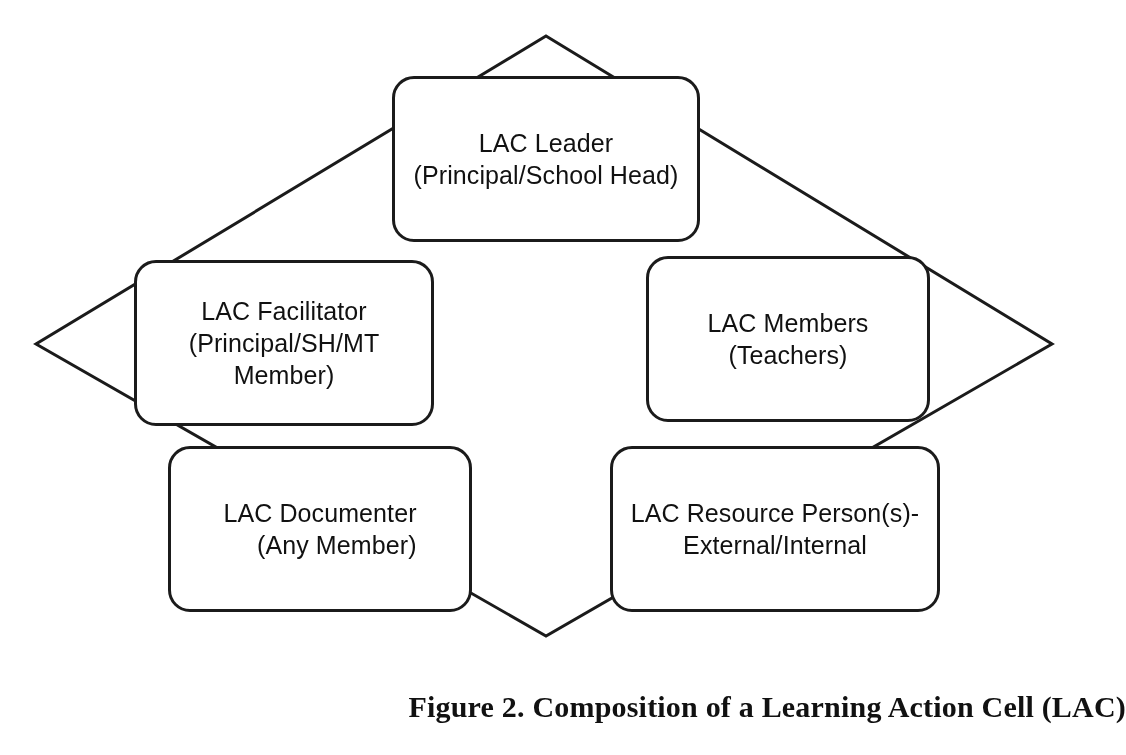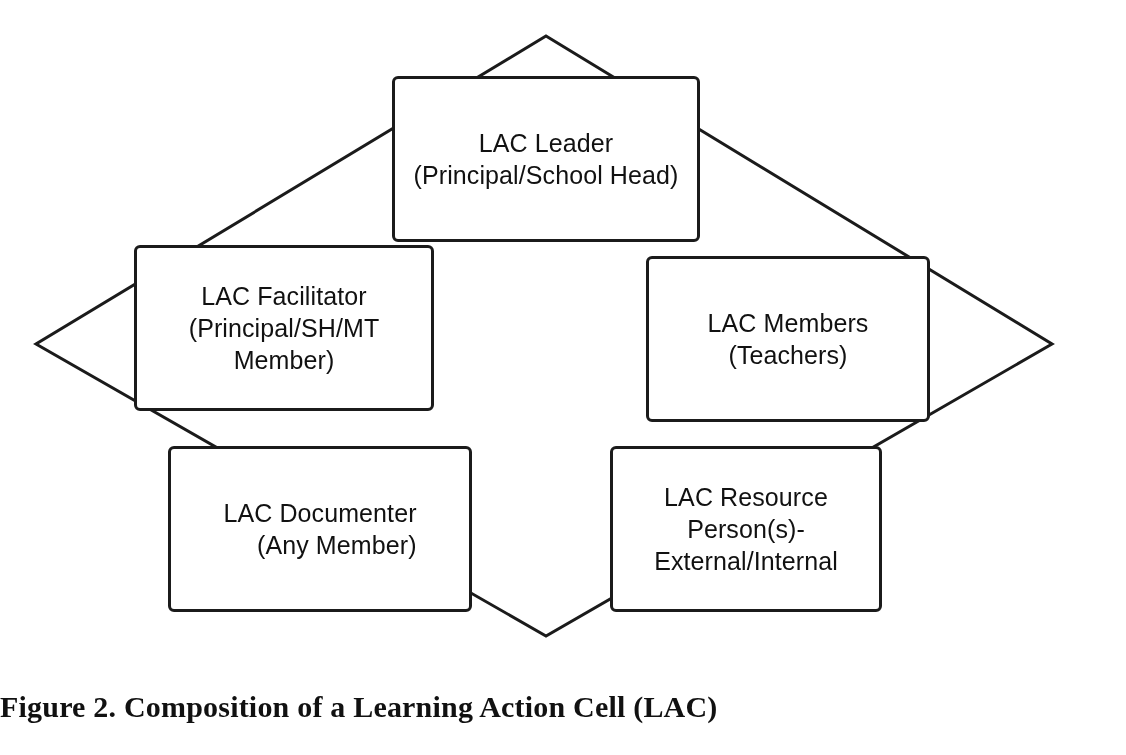--- a/index.html
+++ b/index.html
@@ -24,69 +24,69 @@
   #diagram-svg {
     position: absolute;
     left: 0;
     top: 0;
   }
   .node {
     position: absolute;
     box-sizing: border-box;
     background: #ffffff;
     border: 3px solid #1b1b1b;
-    border-radius: 6px;
+    border-radius: 22px;
     display: flex;
     align-items: center;
     justify-content: center;
     text-align: center;
     color: #111111;
     font-size: 25px;
     line-height: 1.28;
     letter-spacing: 0.1px;
     white-space: pre-line;
     padding: 4px 10px;
   }
   #node-leader {
     left: 392px;
     top: 76px;
     width: 308px;
     height: 166px;
   }
   #node-facilitator {
     left: 134px;
-    top: 245px;
+    top: 260px;
     width: 300px;
     height: 166px;
   }
   #node-members {
     left: 646px;
     top: 256px;
     width: 284px;
     height: 166px;
   }
   #node-documenter {
     left: 168px;
     top: 446px;
     width: 304px;
     height: 166px;
     text-align: right;
   }
   #node-resource {
     left: 610px;
     top: 446px;
-    width: 272px;
+    width: 330px;
     height: 166px;
   }
   #figure-caption {
     position: absolute;
     left: 0;
     top: 690px;
     width: 1126px;
-    text-align: left;
+    text-align: right;
     font-family: "Liberation Serif", serif;
     font-weight: bold;
     font-size: 30px;
     color: #111111;
     letter-spacing: 0.2px;
   }
 </style>
 </head>
 <body>
 

